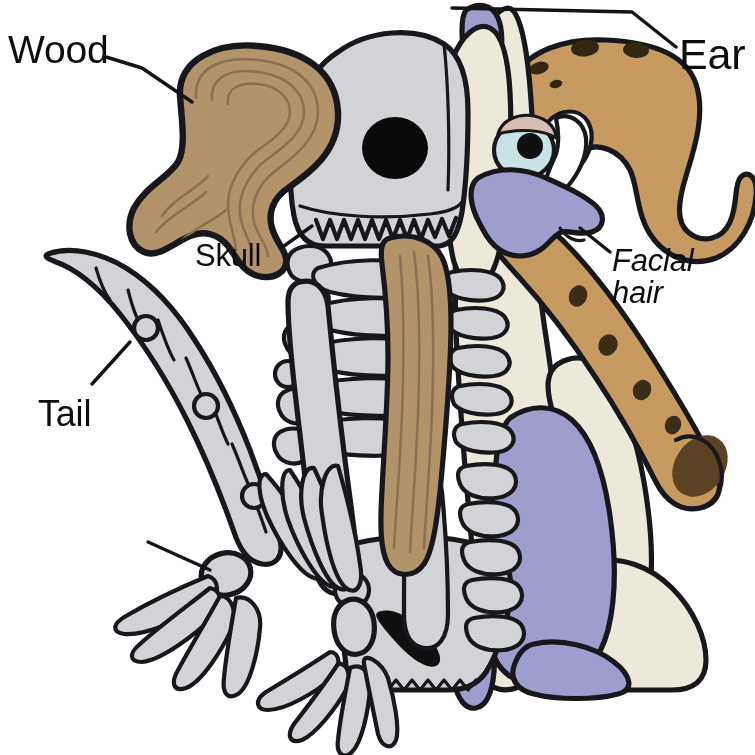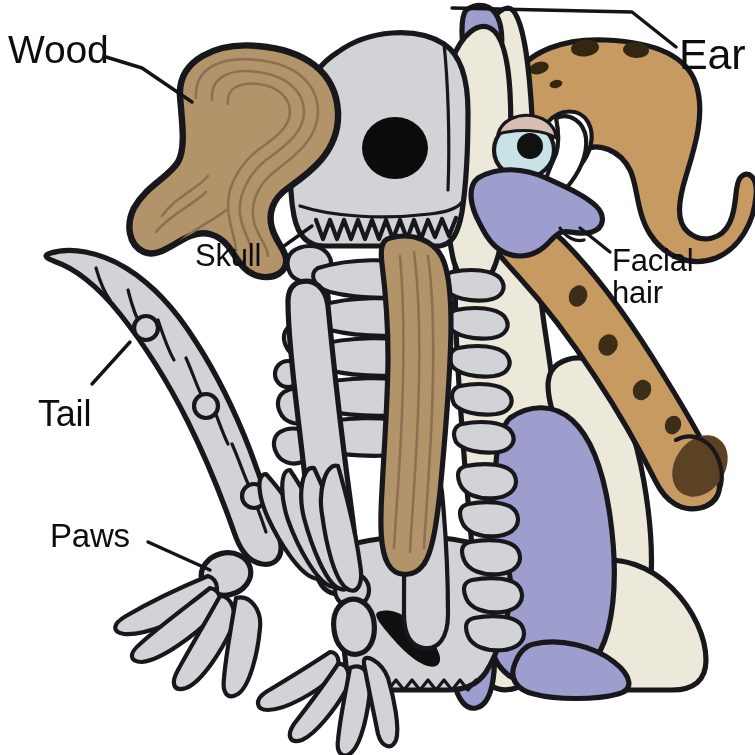--- a/index.html
+++ b/index.html
@@ -33,21 +33,21 @@
     font-family: "Liberation Sans", sans-serif;
     font-weight: 400;
     letter-spacing: -0.2px;
     white-space: pre;
     line-height: 1.02;
     user-select: none;
   }
   #label-wood   { left: 8px;   top: 30px;  font-size: 39px; }
   #label-ear    { left: 679px; top: 33px;  font-size: 43px; }
   #label-skull  { left: 195px; top: 240px; font-size: 31px; }
-  #label-facial { left: 612px; top: 245px; font-size: 31px; }
+  #label-facial { left: 612px; top: 245px; font-size: 31px; font-style: italic; }
   #label-tail   { left: 38px;  top: 396px; font-size: 36px; }
   #label-paws   { left: 50px;  top: 519px; font-size: 33px; }
 </style>
 </head>
 <body>
 
 <div id="diagram-root">
 
   <svg id="artwork" viewBox="0 0 755 755" xmlns="http://www.w3.org/2000/svg">
 
@@ -421,15 +421,14 @@
 
   <div class="label" id="label-ear">Ear</div>
 
   <div class="label" id="label-skull">Skull</div>
 
   <div class="label" id="label-facial">Facial
 hair</div>
 
   <div class="label" id="label-tail">Tail</div>
 
-  <div class="label" id="label-paws">Paws</div>
 
 </div>
 
 </body></html>

